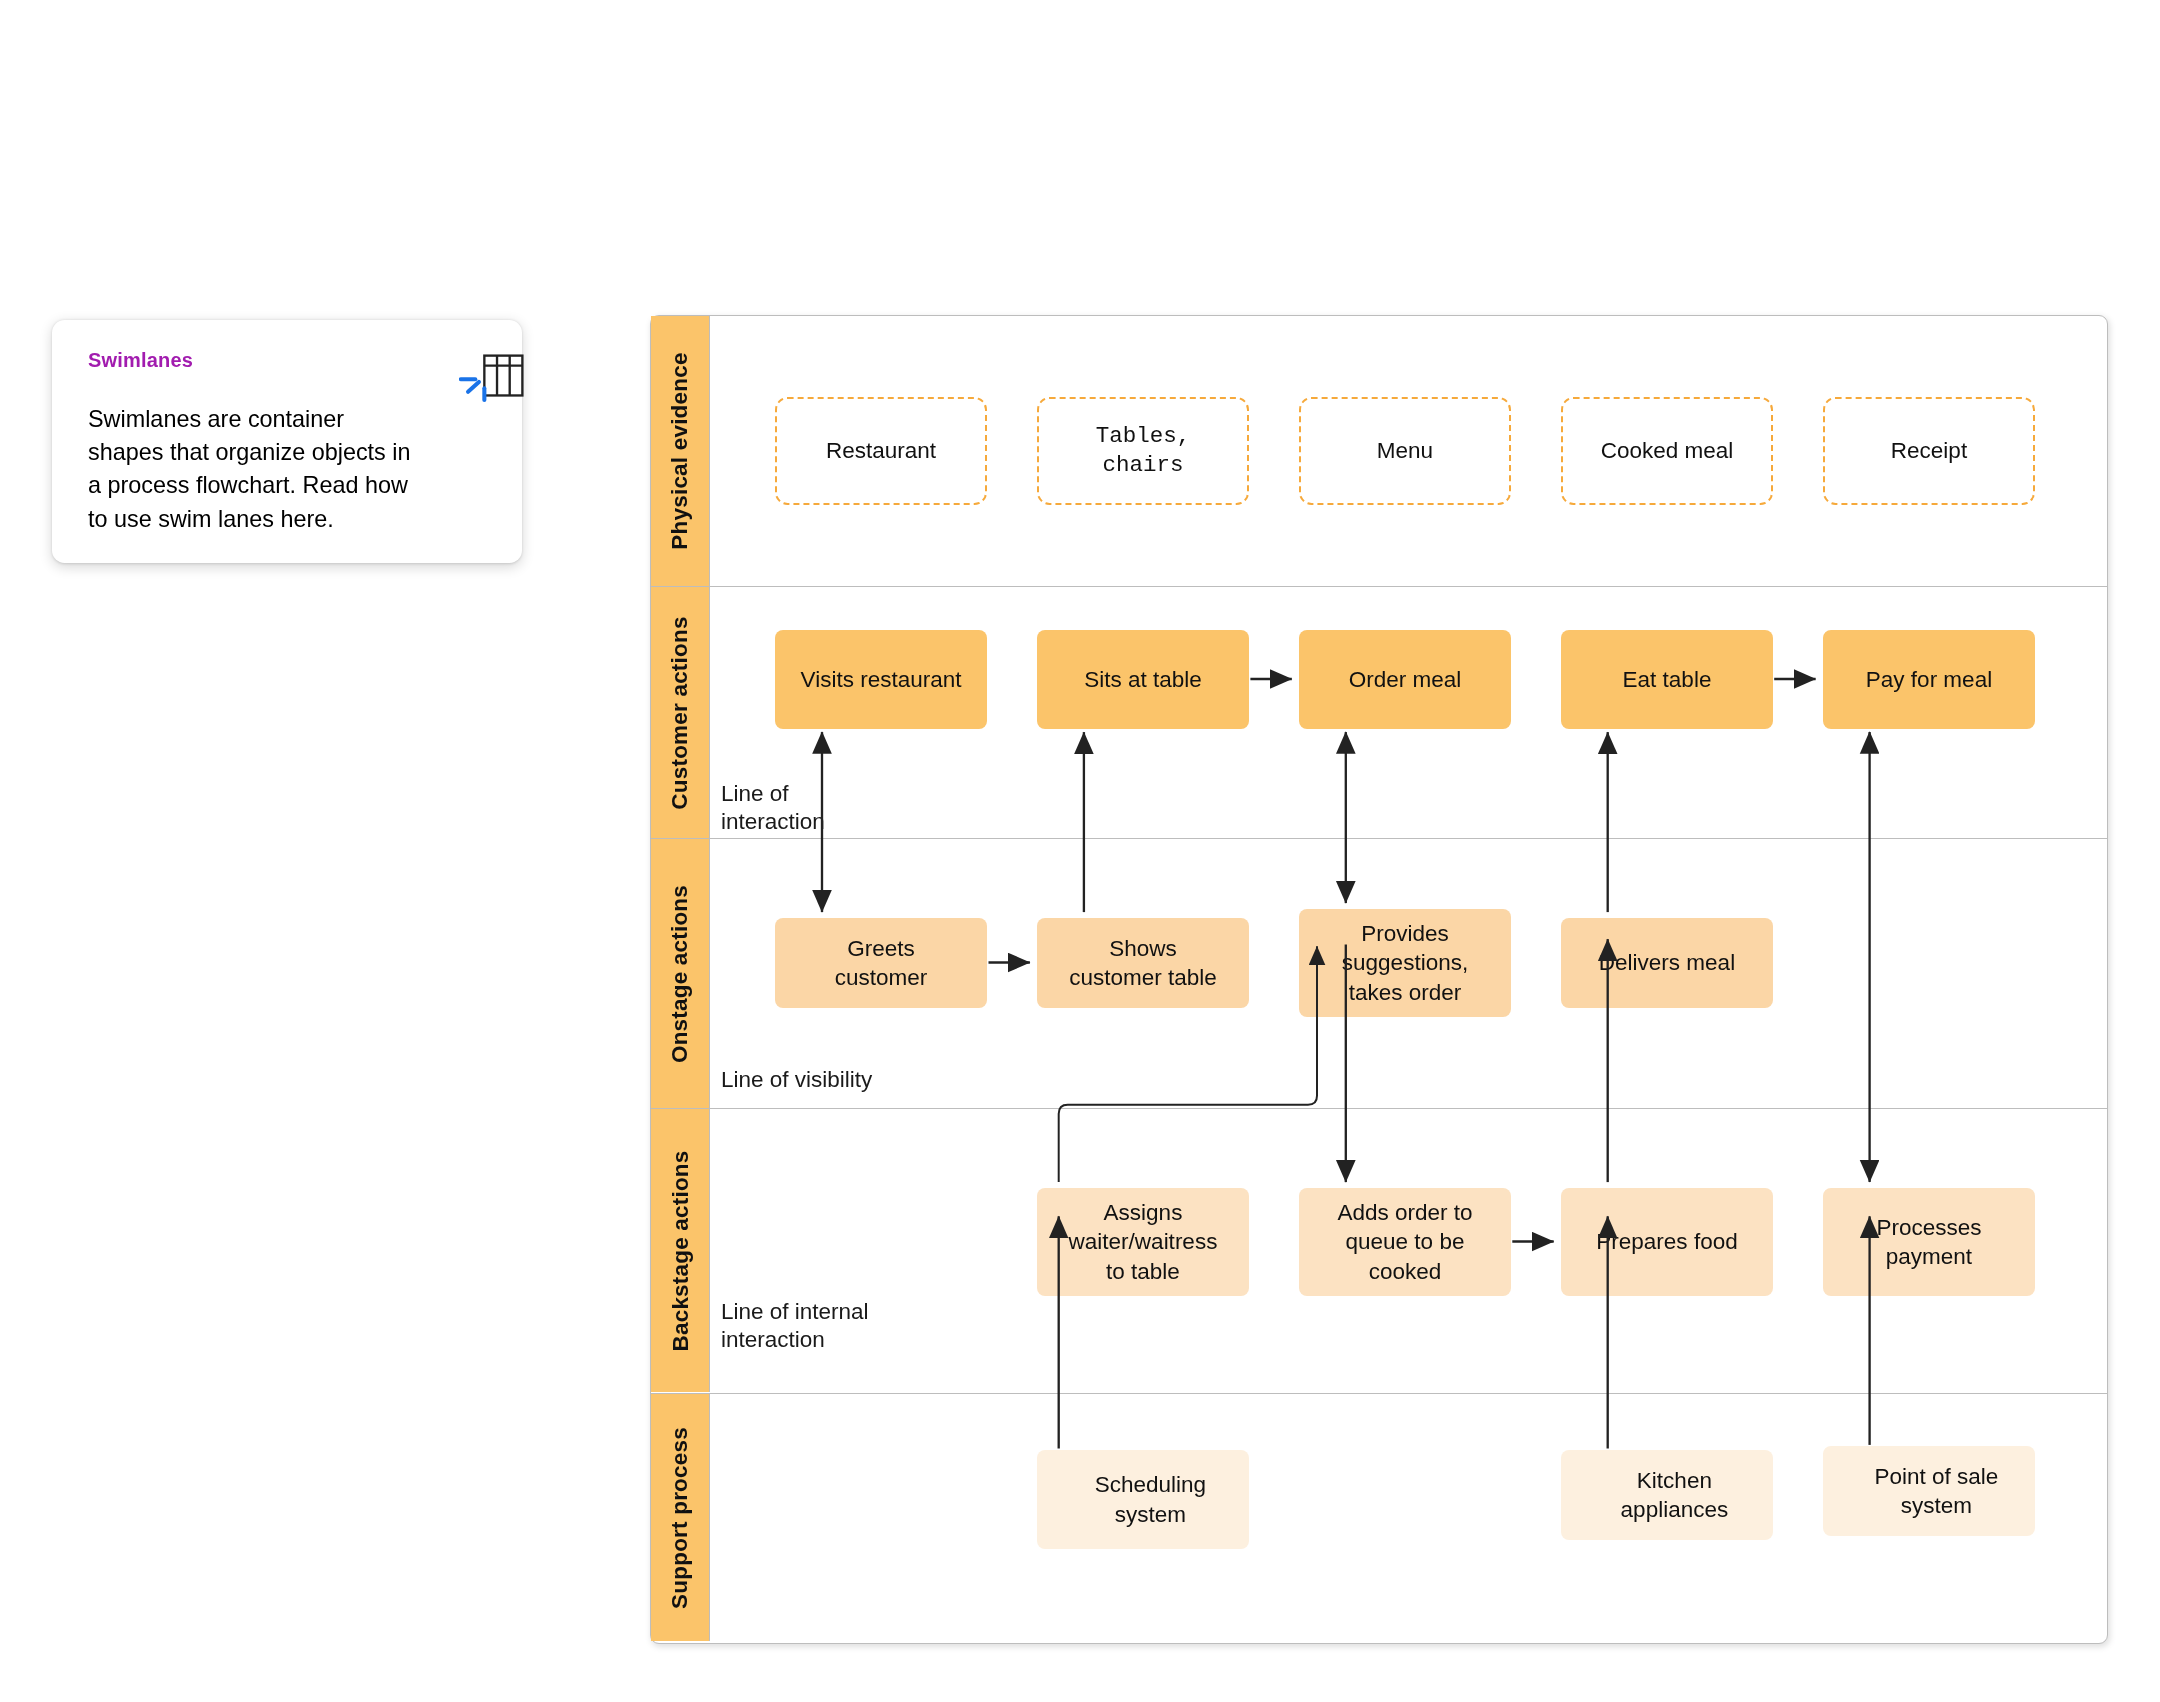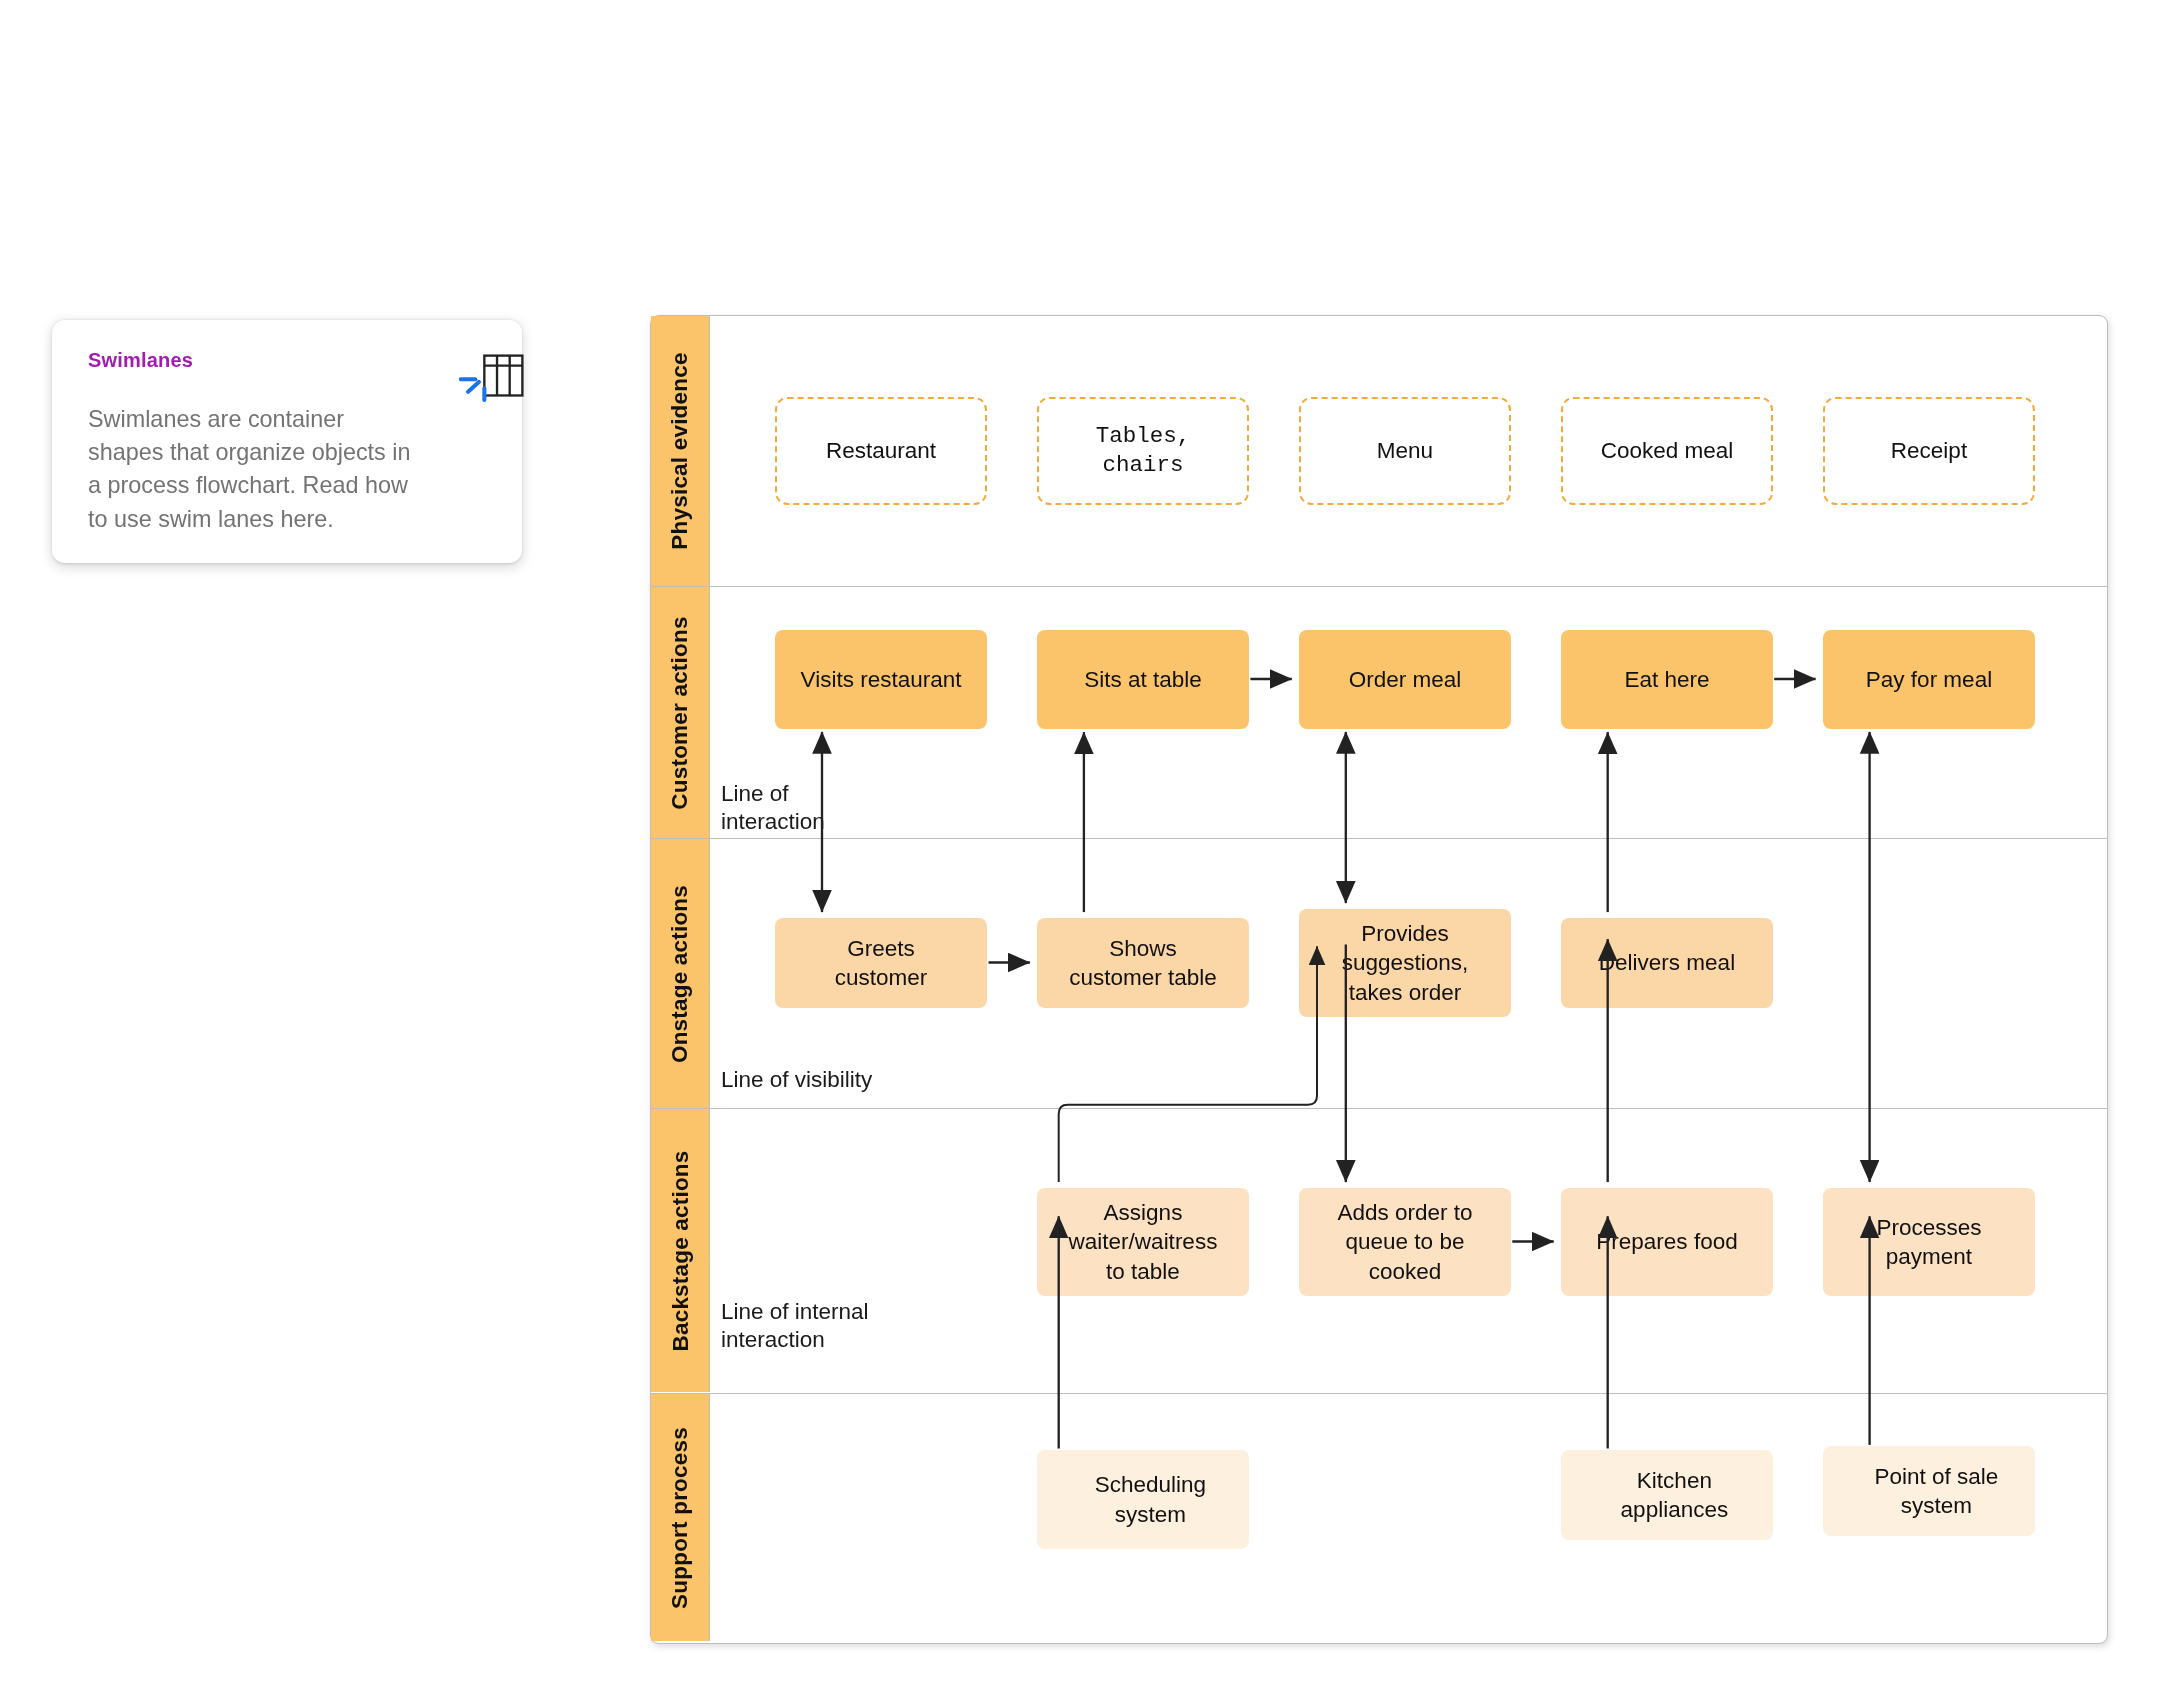--- a/index.html
+++ b/index.html
@@ -15,21 +15,21 @@
     position:absolute;left:52px;top:320px;width:470px;height:243px;
     background:#fff;border-radius:12.6px;
     box-shadow:0 3.6px 12.6px rgba(0,0,0,.16),0 0.9px 2.7px rgba(0,0,0,.12);
   }
   #info-card .card-title{
     position:absolute;left:36px;top:29px;
     font-size:20px;font-weight:bold;color:#a21caf;letter-spacing:0.2px;
   }
   #info-card .card-body{
     position:absolute;left:36px;top:83px;width:335px;
-    font-size:23.4px;line-height:1.42;color:#737373;
+    font-size:23.4px;line-height:1.42;color:#000000;
   }
   
   #card-icon{position:absolute;left:407px;top:32px;width:67px;height:67px;}
 
   
   #diagram{
     position:absolute;left:650px;top:315px;width:1458px;height:1329px;
     background:#fff;border:1.8px solid #bdbdbd;border-radius:9px;
     box-shadow:1.8px 2.7px 6.3px rgba(0,0,0,.13);
     box-sizing:border-box;
@@ -108,21 +108,21 @@
   </div>
 
   <div class="lane" style="top:270px;height:252px;">
     <div class="lane-header">
       <span>Customer actions</span>
     </div>
     <div class="lane-body">
       <div class="node customer" style="left:65px;top:43px;width:212px;height:99px;">Visits restaurant</div>
       <div class="node customer" style="left:589px;top:43px;width:212px;height:99px;">Order meal</div>
       <div class="node customer" style="left:327px;top:43px;width:212px;height:99px;">Sits at table</div>
-      <div class="node customer" style="left:851px;top:43px;width:212px;height:99px;">Eat here</div>
+      <div class="node customer" style="left:851px;top:43px;width:212px;height:99px;">Eat table</div>
       <div class="node customer" style="left:1113px;top:43px;width:212px;height:99px;text-align:right;">Pay for meal</div>
     </div>
   </div>
 
   <div class="lane" style="top:522px;height:270px;">
     <div class="lane-header">
       <span>Onstage actions</span>
     </div>
     <div class="lane-body">
       <div class="node onstage" style="left:65px;top:79px;width:212px;height:90px;white-space:pre-line;">Greets

